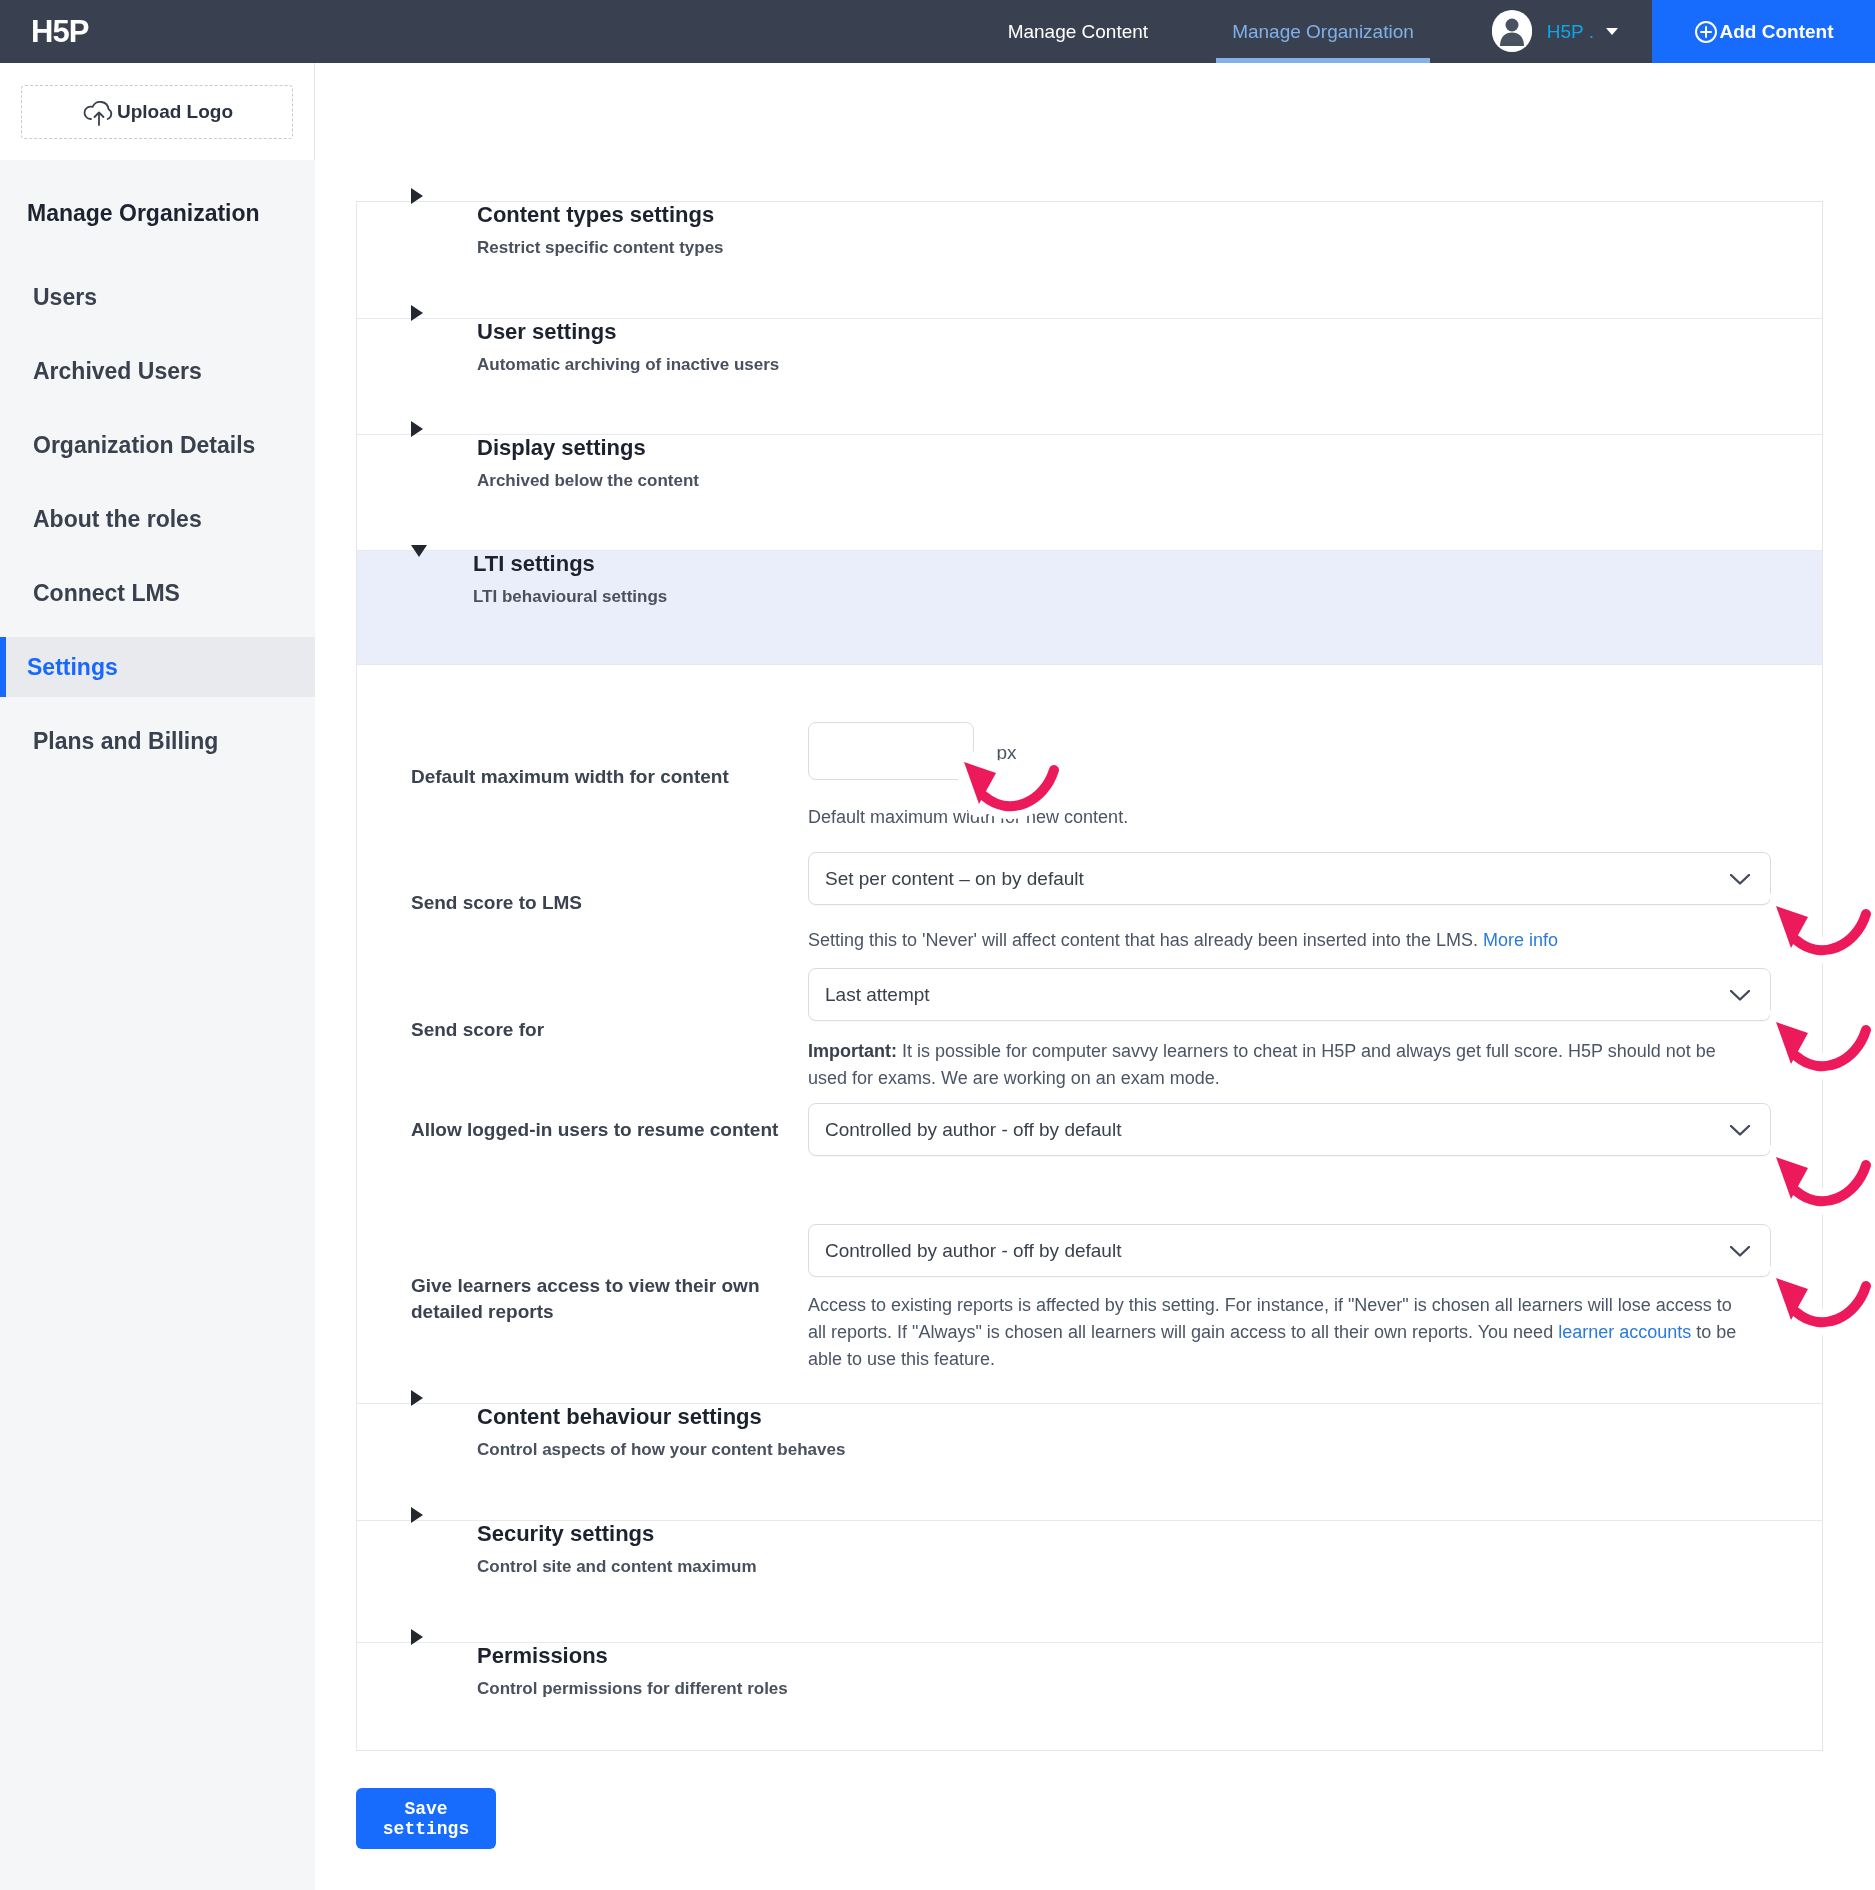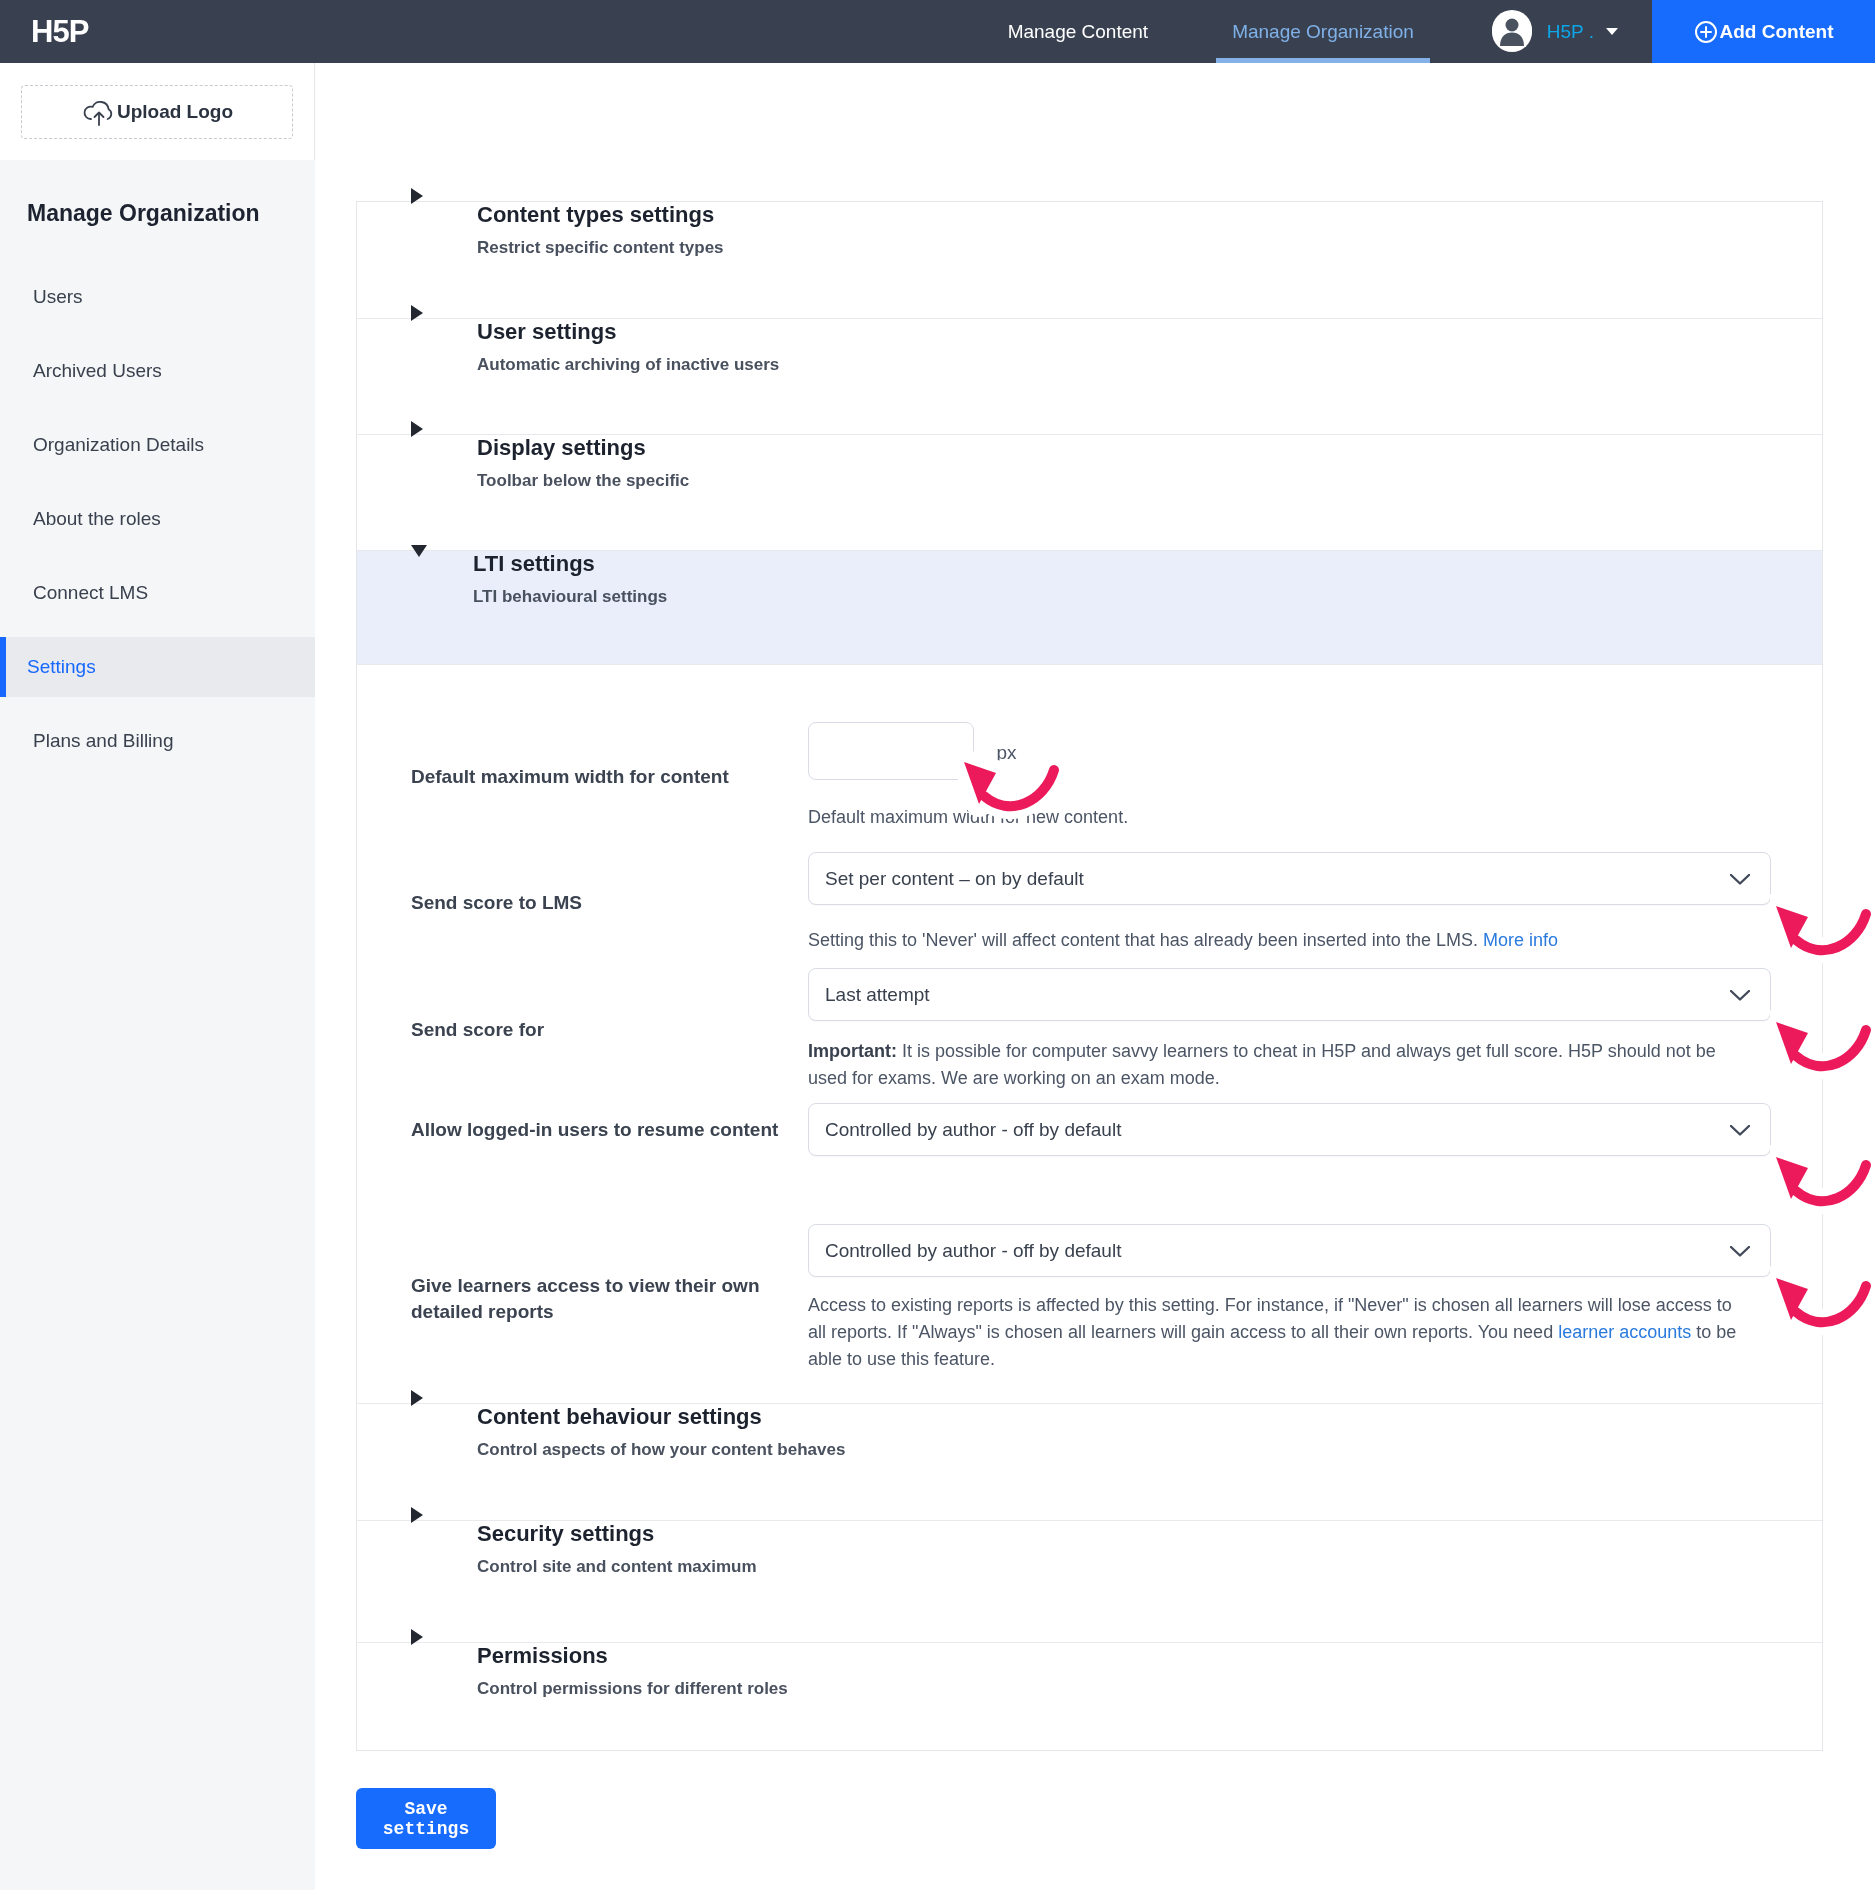--- a/index.html
+++ b/index.html
@@ -17,21 +17,21 @@
   .caret-down { width:0; height:0; border:6px solid transparent; border-top:7px solid #fff; margin-left:12px; margin-top:6px; }
   .add-content-btn { margin-left:34px; height:63px; width:223px; background:#176BFD; border:none; color:#fff; font-size:19px; font-weight:700; font-family:inherit; display:flex; align-items:center; justify-content:center; gap:2px; cursor:pointer; }
 
   
   .page-body { display:flex; height:1827px; }
   .sidebar { width:315px; display:flex; flex-direction:column; flex-shrink:0; }
   .upload-block { height:97px; background:#fff; border-right:1px solid #e4e5e8; display:flex; align-items:center; justify-content:center; }
   .upload-btn { width:272px; height:54px; background:#fff; border:1px dashed #c7cad0; border-radius:4px; display:flex; align-items:center; justify-content:center; font-size:19px; font-weight:600; color:#2b3240; cursor:pointer; font-family:inherit; }
   .side-nav { flex:1; background:#f5f6f7; padding-top:40px; }
   .side-heading { font-size:23px; font-weight:700; color:#1d2330; margin:0 0 40px 27px; }
-  .side-item { height:60px; margin-bottom:14px; display:flex; align-items:center; padding-left:27px; font-size:19px; font-weight:400; color:#39414e; cursor:pointer; border-left:6px solid transparent; }
+  .side-item { height:60px; margin-bottom:14px; display:flex; align-items:center; padding-left:27px; font-size:23px; font-weight:700; color:#39414e; cursor:pointer; border-left:6px solid transparent; }
   .side-item.active { background:#e8eaee; color:#1768FD; border-left-color:#1768FD; padding-left:21px; }
 
   
   .main { flex:1; background:#fff; padding:138px 0 0 41px; }
   .card { width:1467px; border:1px solid #e4e6e9; background:#fff; }
   .acc-row { display:flex; align-items:flex-start; gap:46px; padding-left:54px; height:116px; cursor:pointer; background:#fff;font-weight:bold; }
   .acc-row + .acc-row, .acc-row.after-body { border-top:1px solid #e7e9ec; }
   .acc-row.expanded { background:#E9EEFA; height:114px; }
   .tri-right { width:0; height:0; border:8px solid transparent; border-left:12px solid #23272f; margin-top:-14px; }
   .tri-down { width:0; height:0; border:8px solid transparent; border-top:12px solid #23272f; margin-top:-6px; }
@@ -145,21 +145,21 @@
         <div>
           <div class="acc-title">User settings</div>
           <div class="acc-sub">Automatic archiving of inactive users</div>
         </div>
       </div>
 
       <div class="acc-row">
         <span class="tri-right"></span>
         <div>
           <div class="acc-title">Display settings</div>
-          <div class="acc-sub">Toolbar below the specific</div>
+          <div class="acc-sub">Archived below the content</div>
         </div>
       </div>
 
       <div class="acc-row expanded">
         <span class="tri-down"></span>
         <div>
           <div class="acc-title">LTI settings</div>
           <div class="acc-sub">LTI behavioural settings</div>
         </div>
       </div>

